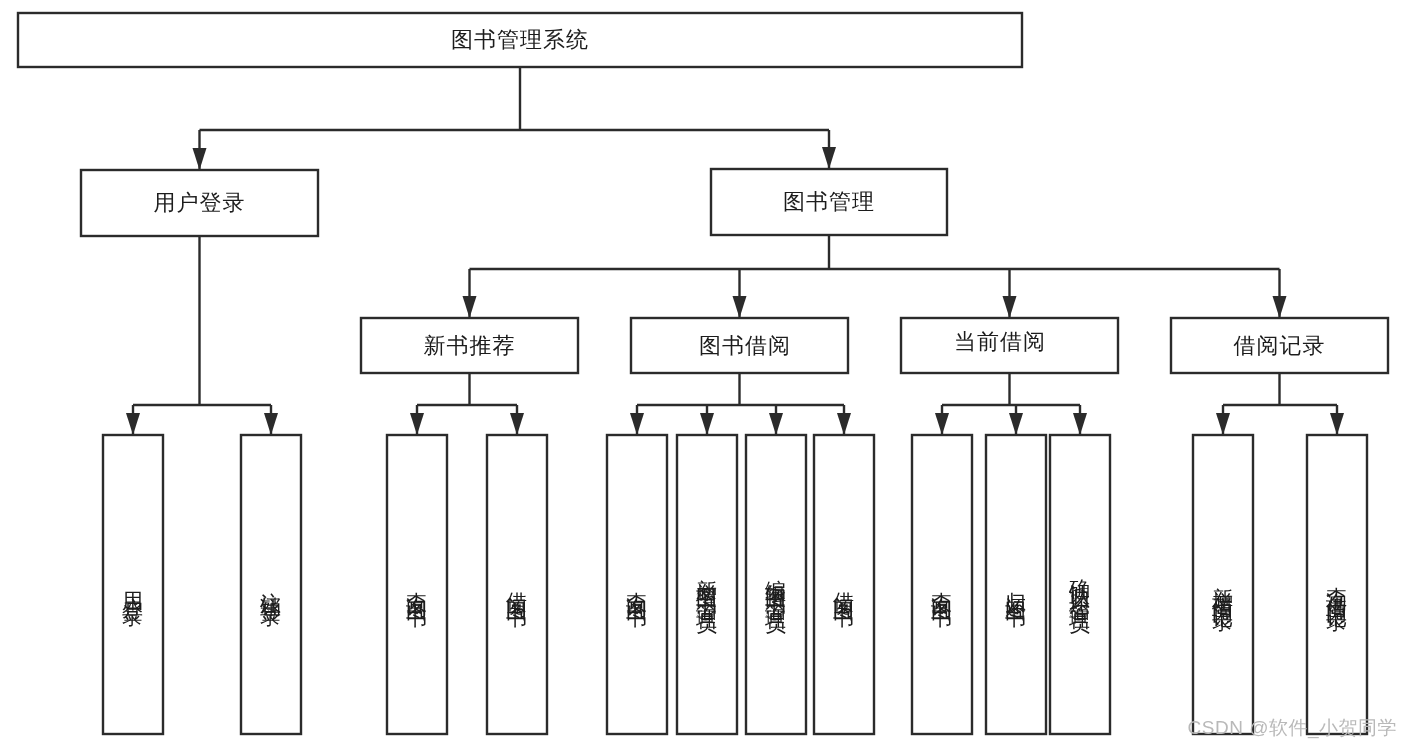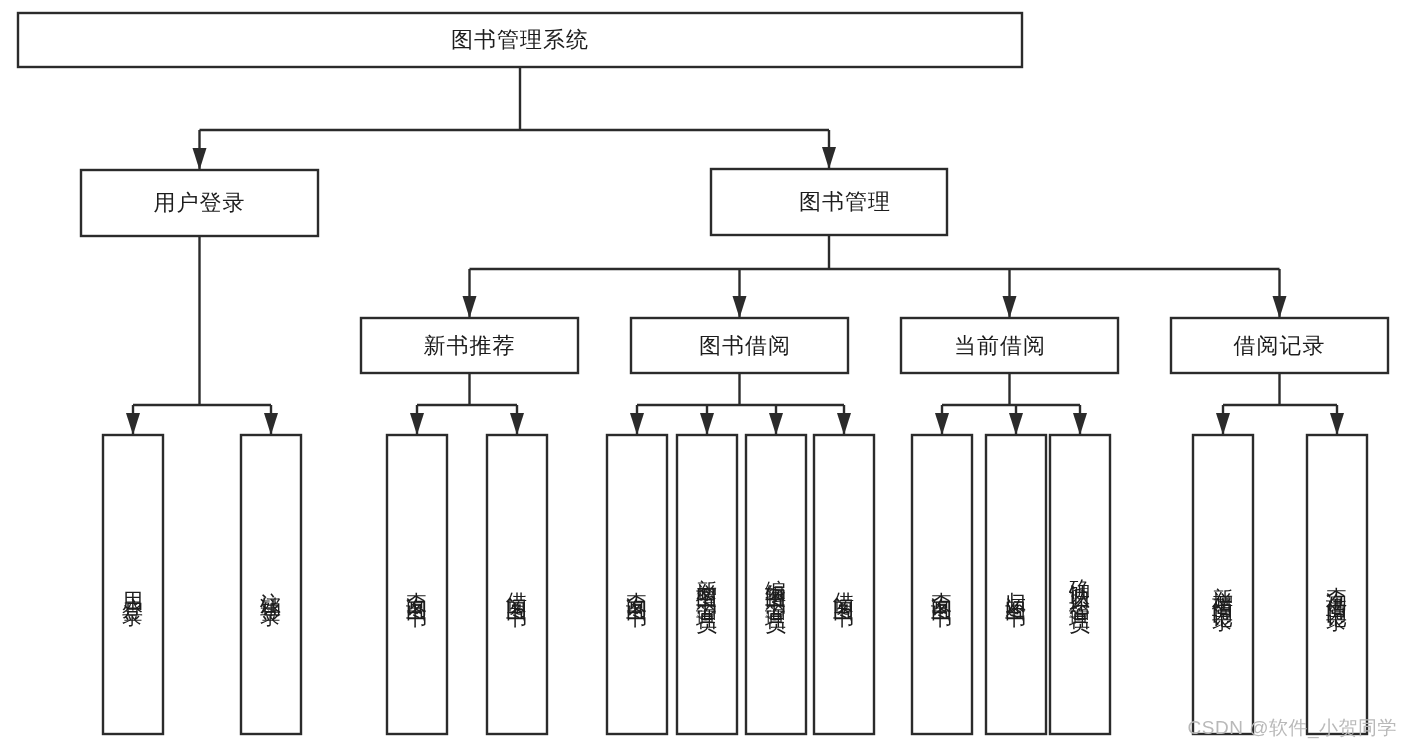--- a/index.html
+++ b/index.html
@@ -167,30 +167,30 @@
       <rect x="1307" y="435" width="60" height="299" class="node-rect"></rect>
     </svg>
 
   <div id="label-layer">
       <div class="box-label-wrap" style="left: 18px; top: 13px; width: 1004px; height: 54px; align-items: center;">
         <span class="box-label-text">图书管理系统</span>
       </div>
       <div class="box-label-wrap" style="left: 81px; top: 170px; width: 237px; height: 66px;">
         <span class="box-label-text">用户登录</span>
       </div>
-      <div class="box-label-wrap" style="left: 711px; top: 169px; width: 236px; height: 66px; padding-left: 16px;">
+      <div class="box-label-wrap" style="left: 711px; top: 169px; width: 236px; height: 66px;">
         <span class="box-label-text">图书管理</span>
       </div>
       <div class="box-label-wrap" style="left: 361px; top: 318px; width: 217px; height: 55px;">
         <span class="box-label-text">新书推荐</span>
       </div>
       <div class="box-label-wrap" style="left: 631px; top: 318px; width: 228px; height: 55px;">
         <span class="box-label-text">图书借阅</span>
       </div>
-      <div class="box-label-wrap" style="left: 901px; top: 318px; width: 198px; height: 55px;">
+      <div class="box-label-wrap" style="left: 901px; top: 302px; width: 198px; height: 55px; align-items: flex-end;">
         <span class="box-label-text">当前借阅</span>
       </div>
       <div class="box-label-wrap" style="left: 1171px; top: 318px; width: 217px; height: 55px; align-items: center;">
         <span class="box-label-text">借阅记录</span>
       </div>
       <div class="leaf-label-wrap" style="left: 103px; top: 435px; width: 60px; height: 299px;">
         <span class="leaf-label-text">用户登录</span>
       </div>
       <div class="leaf-label-wrap" style="left: 241px; top: 435px; width: 60px; height: 299px;">
         <span class="leaf-label-text">注销登录</span>

